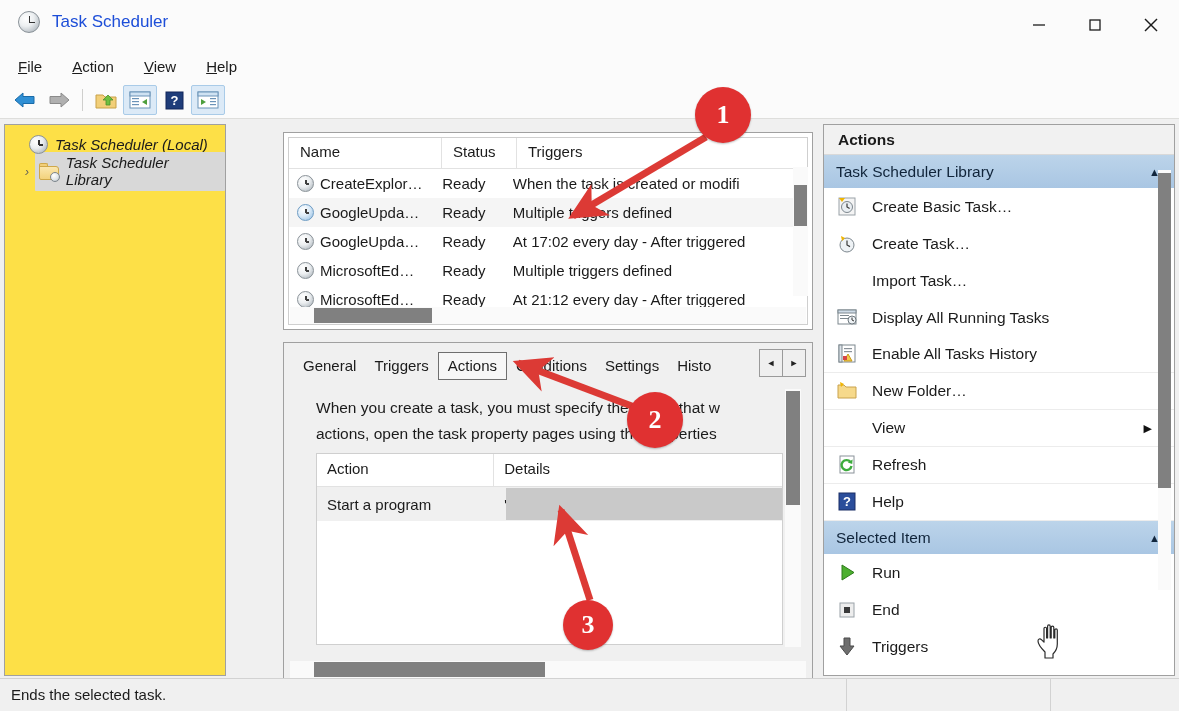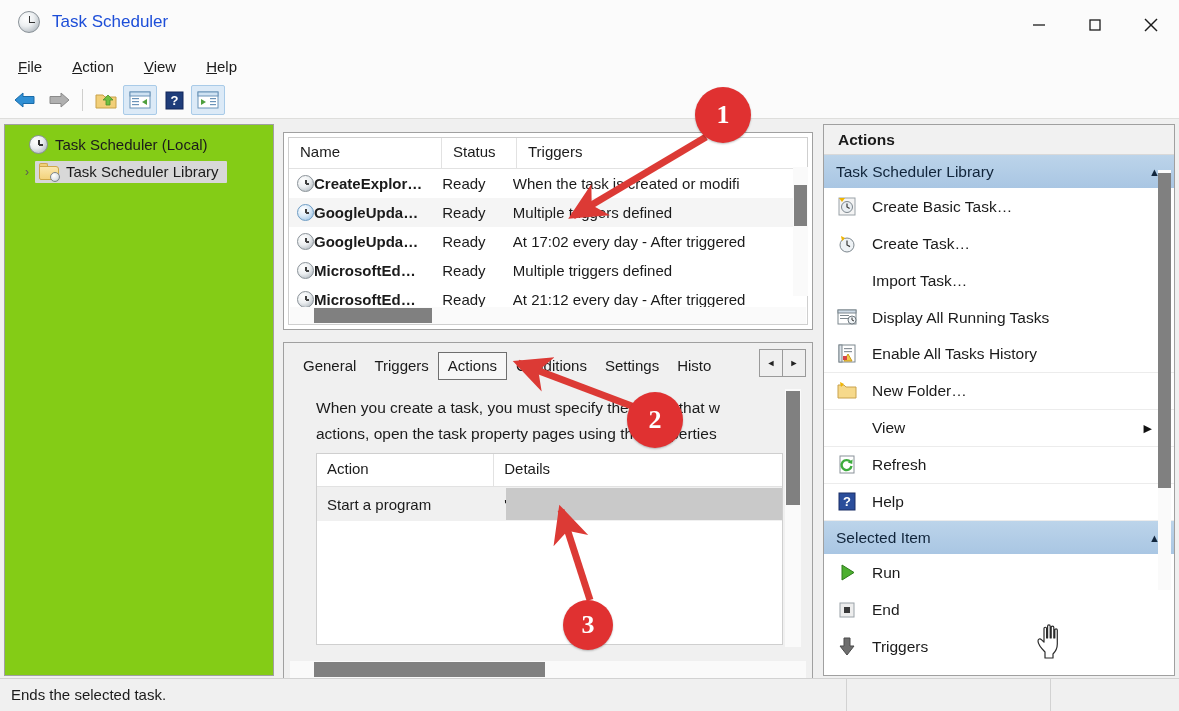--- a/index.html
+++ b/index.html
@@ -34,22 +34,22 @@
   .toolbar{position:absolute;left:0;top:82px;width:1179px;height:37px;background:#fbfbfb;
     border-bottom:1px solid #dededc;display:flex;align-items:center;padding-left:8px;box-sizing:border-box;}
   .tb-btn{width:34px;height:30px;display:flex;align-items:center;justify-content:center;border-radius:2px;}
   .tb-btn.active{background:#dceaf7;border:1px solid #a9cbe8;box-sizing:border-box;}
   .tb-sep{width:1px;height:22px;background:#cfcfcd;margin:0 6px;}
 
   
   .body-area{position:absolute;left:0;top:119px;width:1179px;height:559px;background:#f0f0f0;}
 
   
-  .tree-pane{position:absolute;left:4px;top:5px;width:270px;height:552px;background:#84cc16;
-    border:1px solid #a0a0a0;box-sizing:border-box;}
+  .tree-pane{position:absolute;left:4px;top:5px;width:222px;height:552px;background:#fde047;
+    border:1px solid #a0a0a0;box-sizing:border-box;font-style:italic;}
   .tree-row{display:flex;align-items:center;height:27px;padding-left:8px;font-size:15px;color:#1b1b1b;}
   .tree-row.lvl2{padding-left:14px;}
   .tree-row .sel{background:#d8d8d8;padding:2px 8px 3px 4px;border-radius:1px;display:flex;align-items:center;gap:7px;}
   .chev{width:16px;text-align:center;color:#5a5a5a;font-size:12px;}
   .folder-ico{width:20px;height:17px;position:relative;flex:none;}
   .folder-ico .fb{position:absolute;left:0;top:3px;width:20px;height:14px;border-radius:1px 3px 2px 2px;
     background:linear-gradient(#fbe7ae,#f3d27c);border:1px solid #cfa849;box-sizing:border-box;}
   .folder-ico .ft{position:absolute;left:0;top:0px;width:9px;height:4px;background:#f2cf79;border:1px solid #cfa849;border-bottom:none;box-sizing:border-box;border-radius:2px 2px 0 0;}
   .mini-clock{position:absolute;right:-1px;bottom:-2px;width:10px;height:10px;border-radius:50%;
     background:radial-gradient(circle at 35% 32%,#fff,#dfe4e7 60%,#9aa3aa);border:1px solid #7d868d;box-sizing:border-box;}
@@ -59,21 +59,21 @@
   .list-box{position:absolute;left:0;top:0;width:530px;height:198px;background:#ffffff;
     border:1px solid #a0a0a0;box-sizing:border-box;}
   .lb-inner{position:absolute;left:4px;top:4px;right:4px;bottom:4px;border:1px solid #cfcfcf;box-sizing:border-box;background:#fff;overflow:hidden;}
   .lv-head{display:flex;height:30px;border-bottom:1px solid #e2e2e2;background:#ffffff;}
   .lv-h{font-size:15px;color:#1b1b1b;padding:5px 0 0 11px;box-sizing:border-box;border-right:1px solid #e2e2e2;}
   .lv-h.c0{width:153px;}
   .lv-h.c1{width:75px;}
   .lv-h.c2{width:290px;border-right:none;}
   .lv-row{display:flex;height:29px;align-items:center;font-size:15px;color:#1b1b1b;white-space:nowrap;}
   .lv-row.sel{background:#f5f5f5;}
-  .lv-c0{width:153px;display:flex;align-items:center;padding-left:8px;box-sizing:border-box;overflow:hidden;font-weight:bold;}
+  .lv-c0{width:153px;display:flex;align-items:center;gap:6px;padding-left:8px;box-sizing:border-box;overflow:hidden;}
   .lv-c1{width:75px;padding-left:3px;box-sizing:border-box;}
   .lv-c2{width:300px;box-sizing:border-box;overflow:hidden;}
   .task-ico{width:17px;height:17px;border-radius:50%;flex:none;
     background:radial-gradient(circle at 35% 30%,#ffffff 0%,#eceff1 45%,#bcc3c9 80%,#949ca2 100%);
     border:1px solid #8a9298;box-sizing:border-box;position:relative;}
   .task-ico.blue{background:radial-gradient(circle at 35% 30%,#ffffff 0%,#dcebf8 45%,#a9cbe8 80%,#7aa7cc 100%);border-color:#6d9cc4;}
   .task-ico:before{content:"";position:absolute;left:48%;top:24%;width:1.4px;height:28%;background:#404040;}
   .task-ico:after{content:"";position:absolute;left:50%;top:49%;width:26%;height:1.4px;background:#404040;}
 
   .vscroll{position:absolute;background:#fafafa;}

